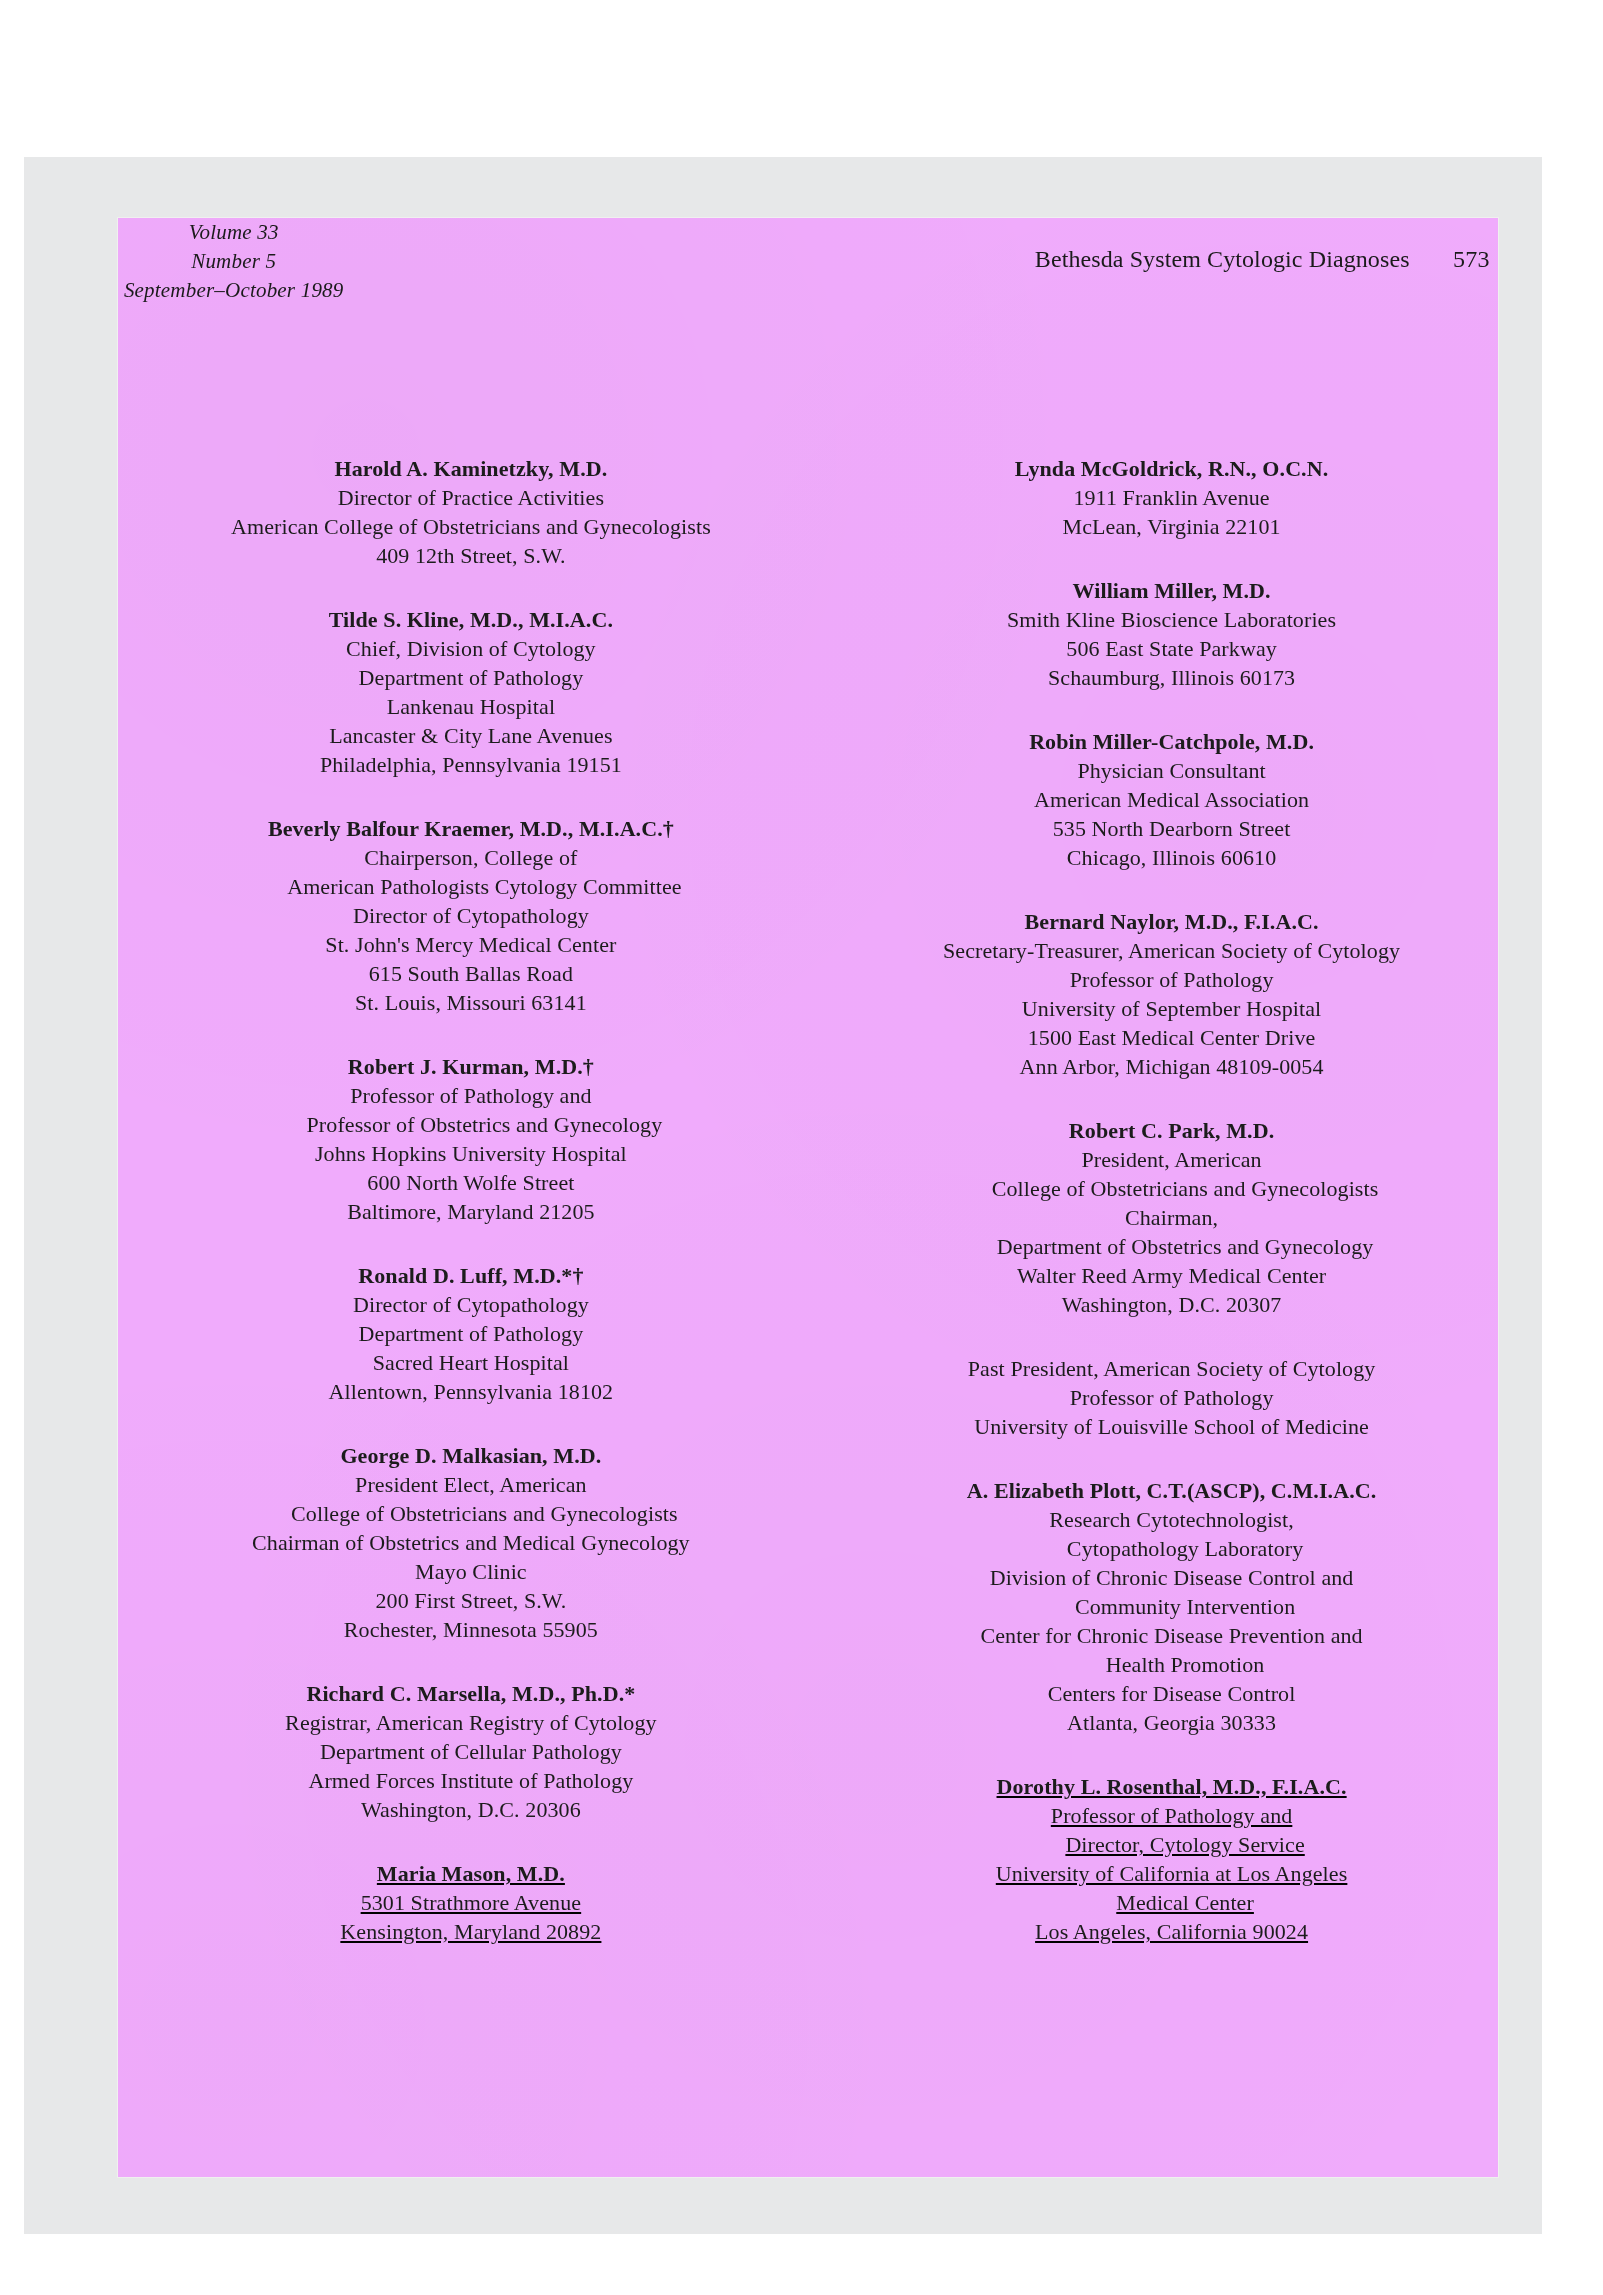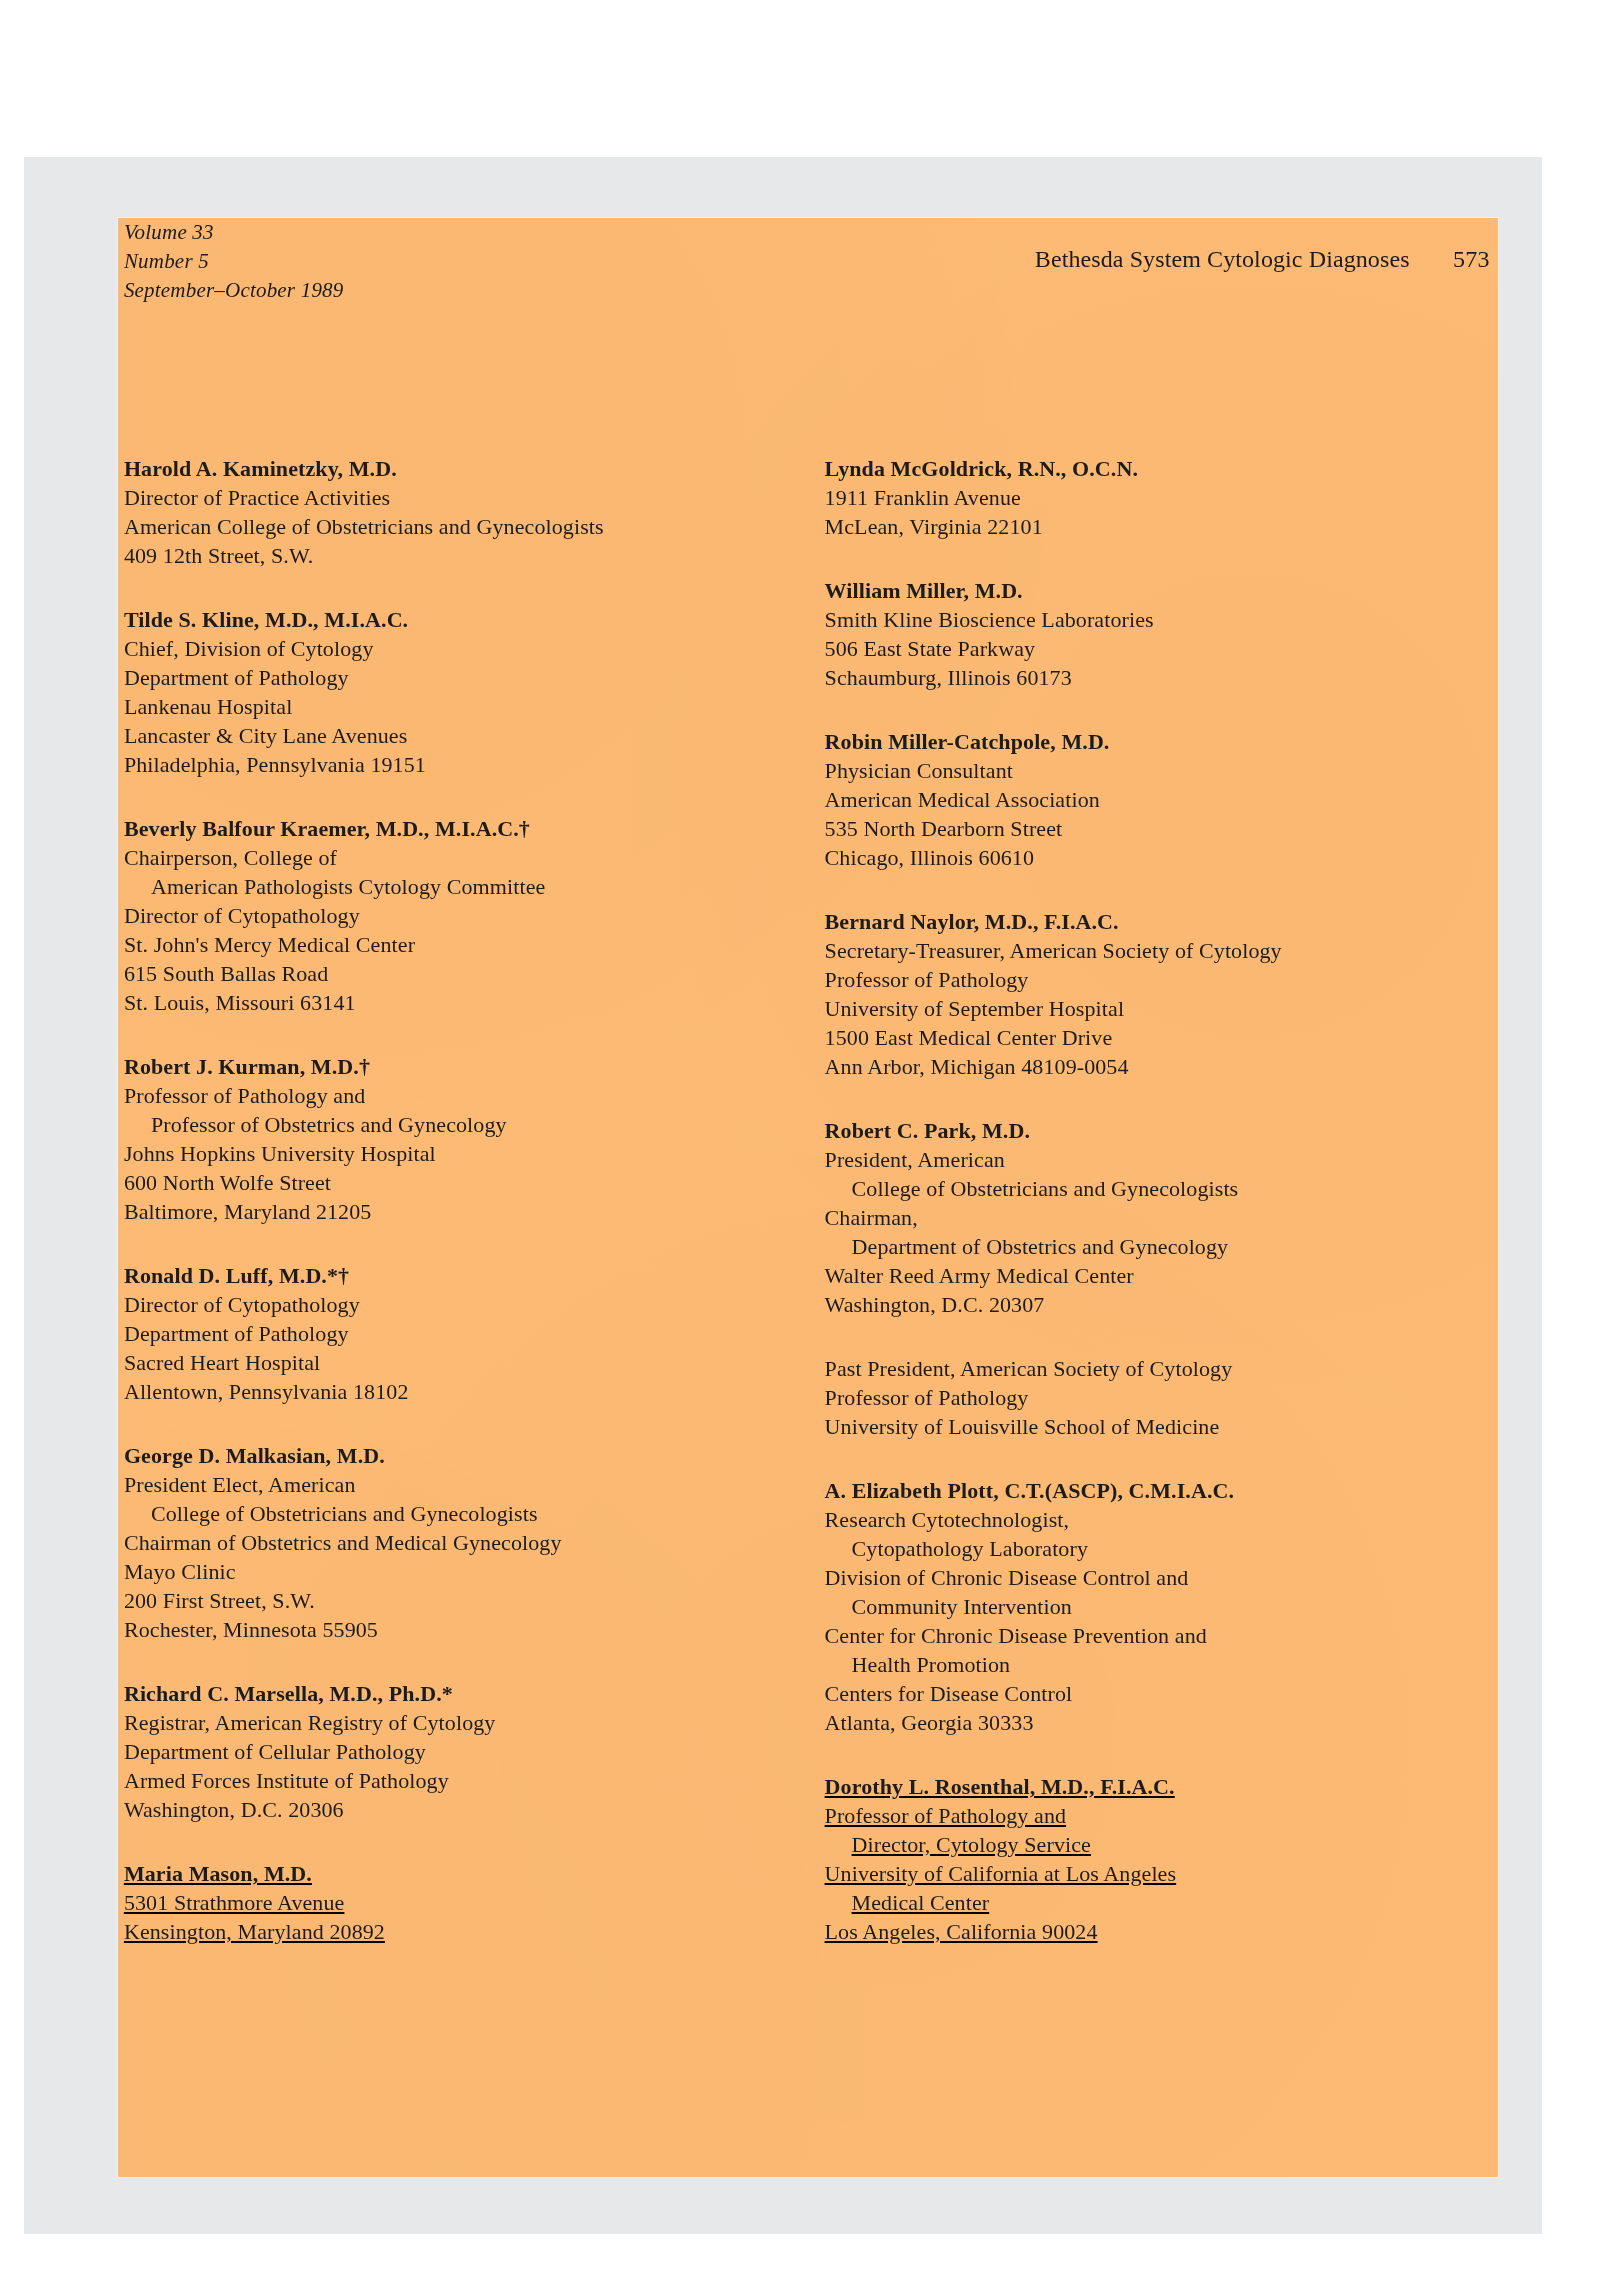--- a/index.html
+++ b/index.html
@@ -24,24 +24,25 @@
     height: 2077px;
     background: #e7e8e9;
     box-sizing: border-box;
   }
   .page-sheet {
     position: absolute;
     left: 94px;
     top: 61px;
     width: 1380px;
     height: 1959px;
-    background: #fdba74;
+    background: #f0abfc;
     box-shadow: 0 0 0 0.8px #f2f2f1;
     box-sizing: border-box;
     overflow: hidden;
+    text-align: center;
   }
   
   .page-sheet::before {
     content: "";
     position: absolute;
     inset: 0;
     background:
       radial-gradient(circle at 18% 12%, rgba(0,0,0,0.014), rgba(0,0,0,0) 38%),
       radial-gradient(circle at 82% 30%, rgba(0,0,0,0.012), rgba(0,0,0,0) 42%),
       radial-gradient(circle at 55% 78%, rgba(0,0,0,0.013), rgba(0,0,0,0) 45%),
@@ -84,20 +85,21 @@
   .head-folio { font-weight: normal; letter-spacing: 0.2px; margin-left: 12px; }
 
   
   .columns {
     position: absolute;
     left: 0;
     top: 236px;
     right: 0;
     display: flex;
     gap: 55px;
+    padding-left: 32px;
   }
   .col {
     width: 630px;
     flex: 0 0 auto;
   }
   .col-left { padding-left: 6.3px; }
   .col-right { padding-left: 15.7px; }
 
   .entry {
     margin: 0 0 35px 0;

